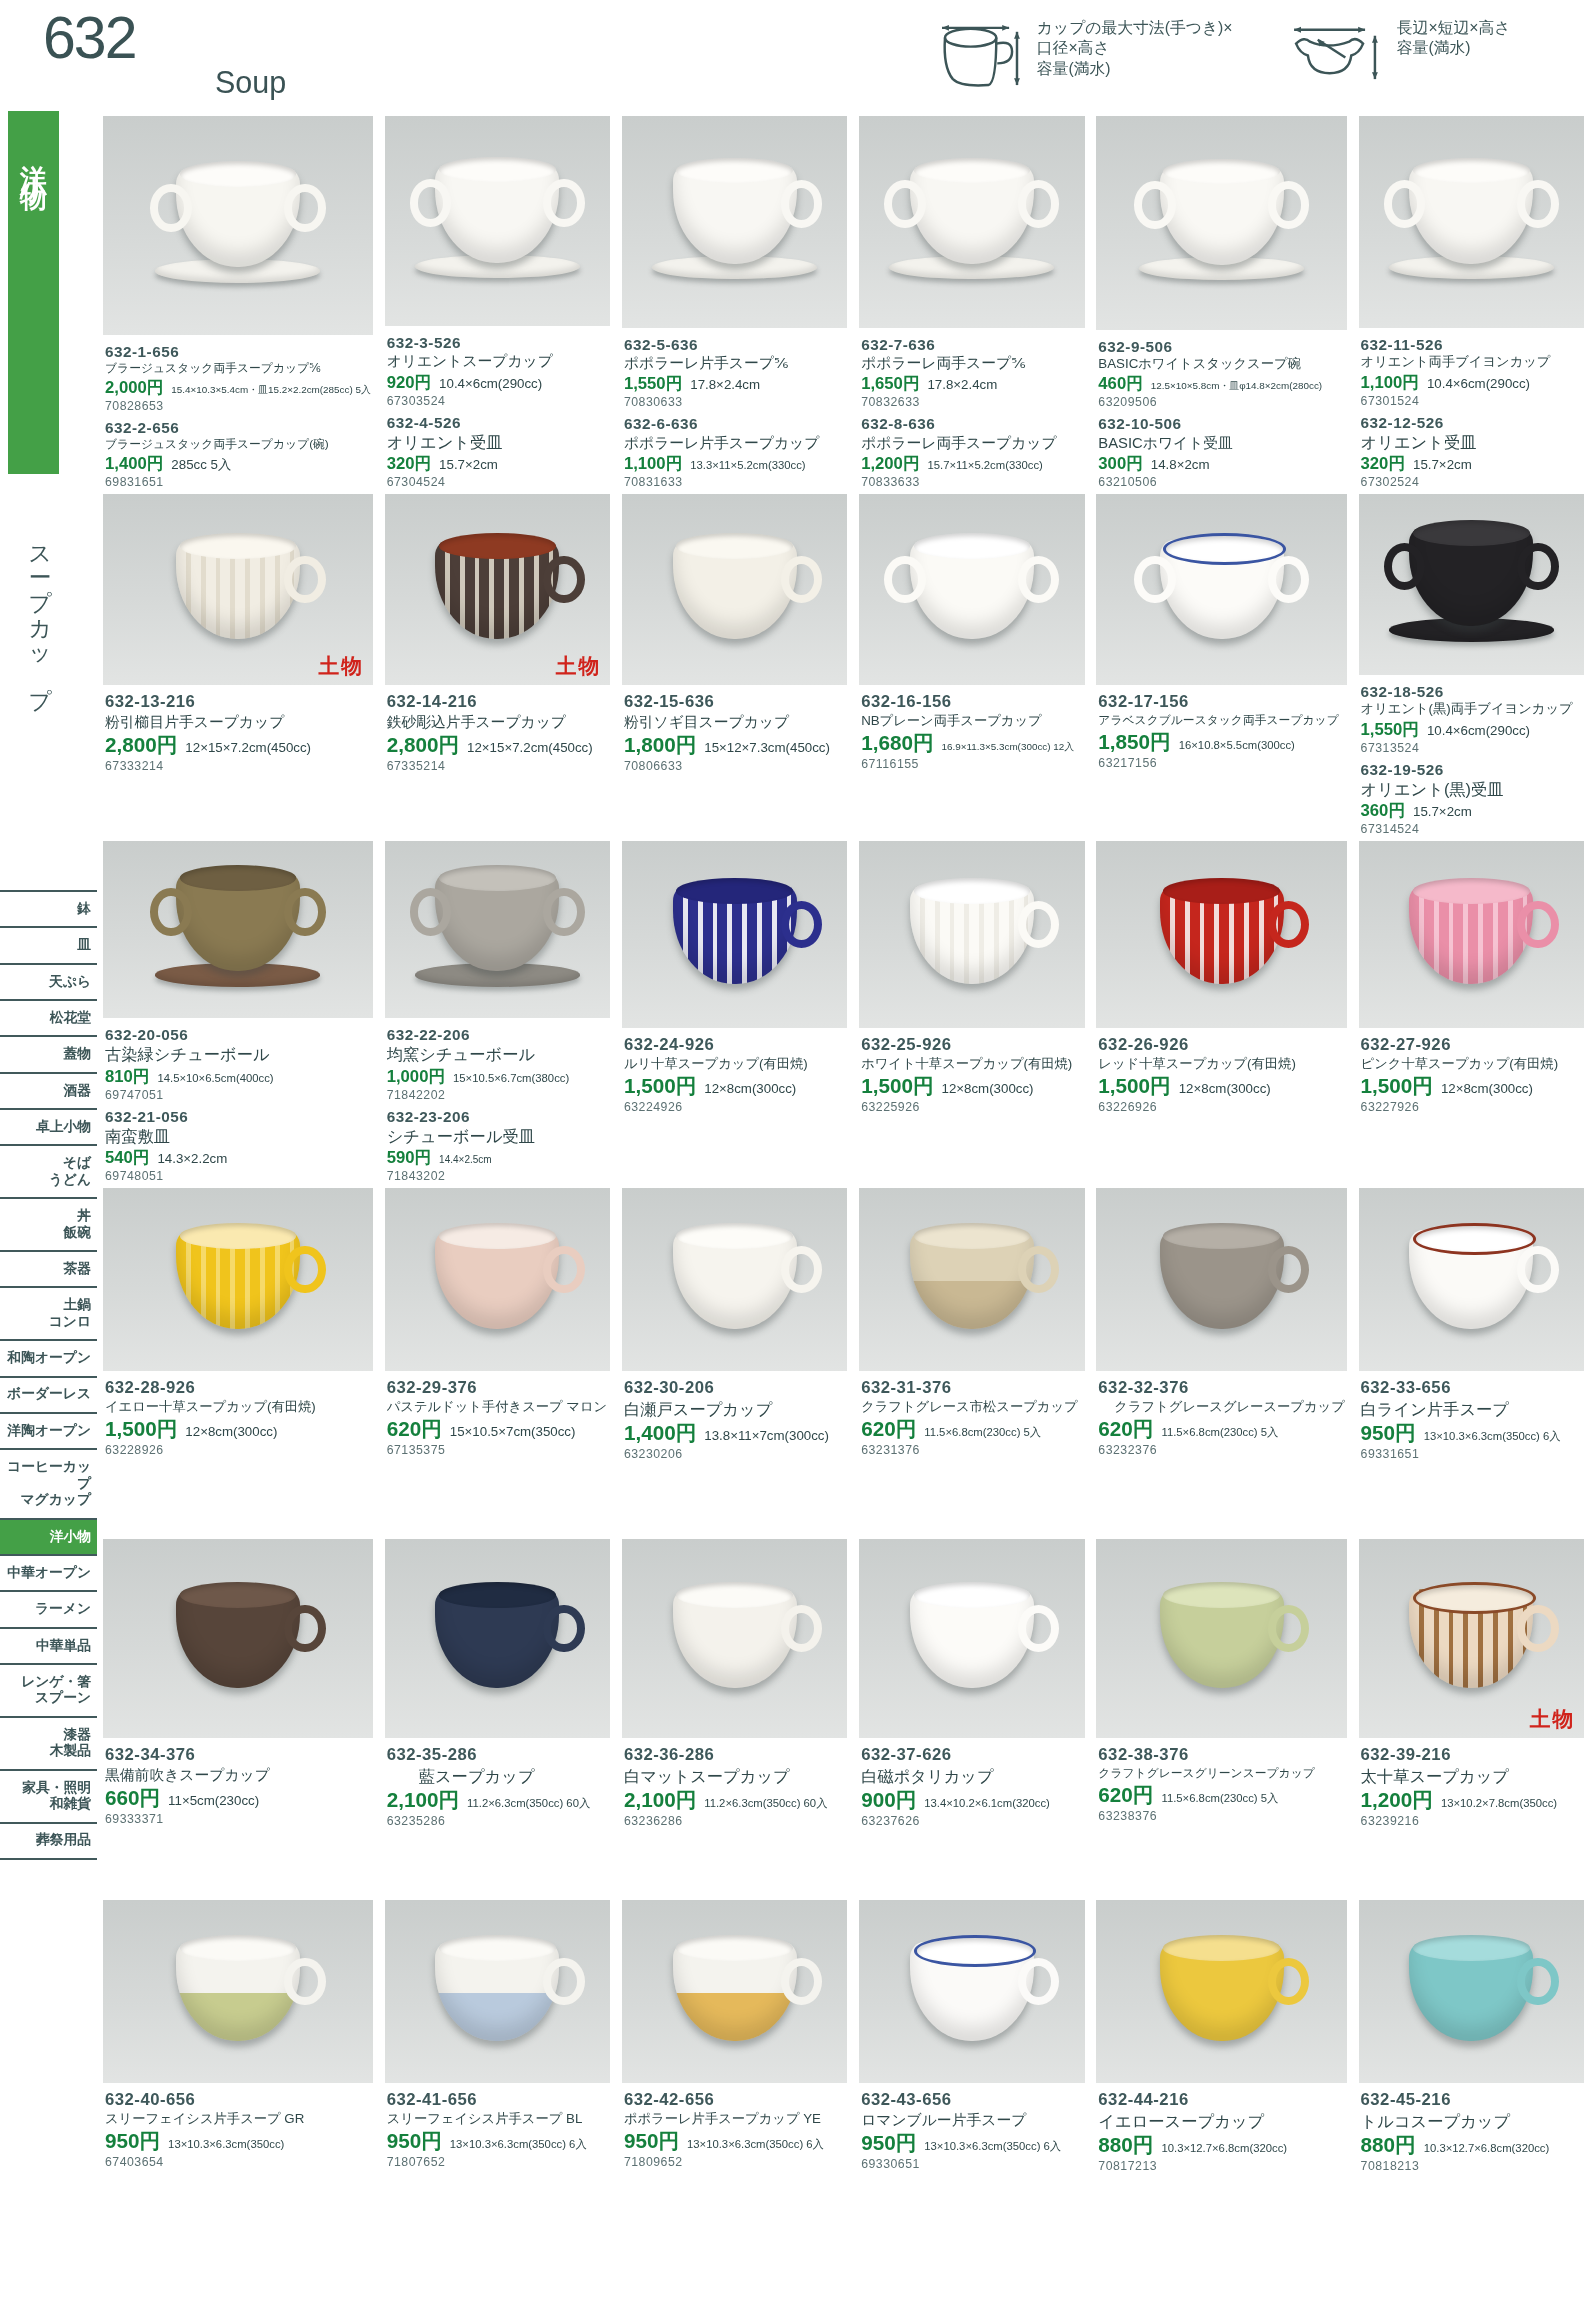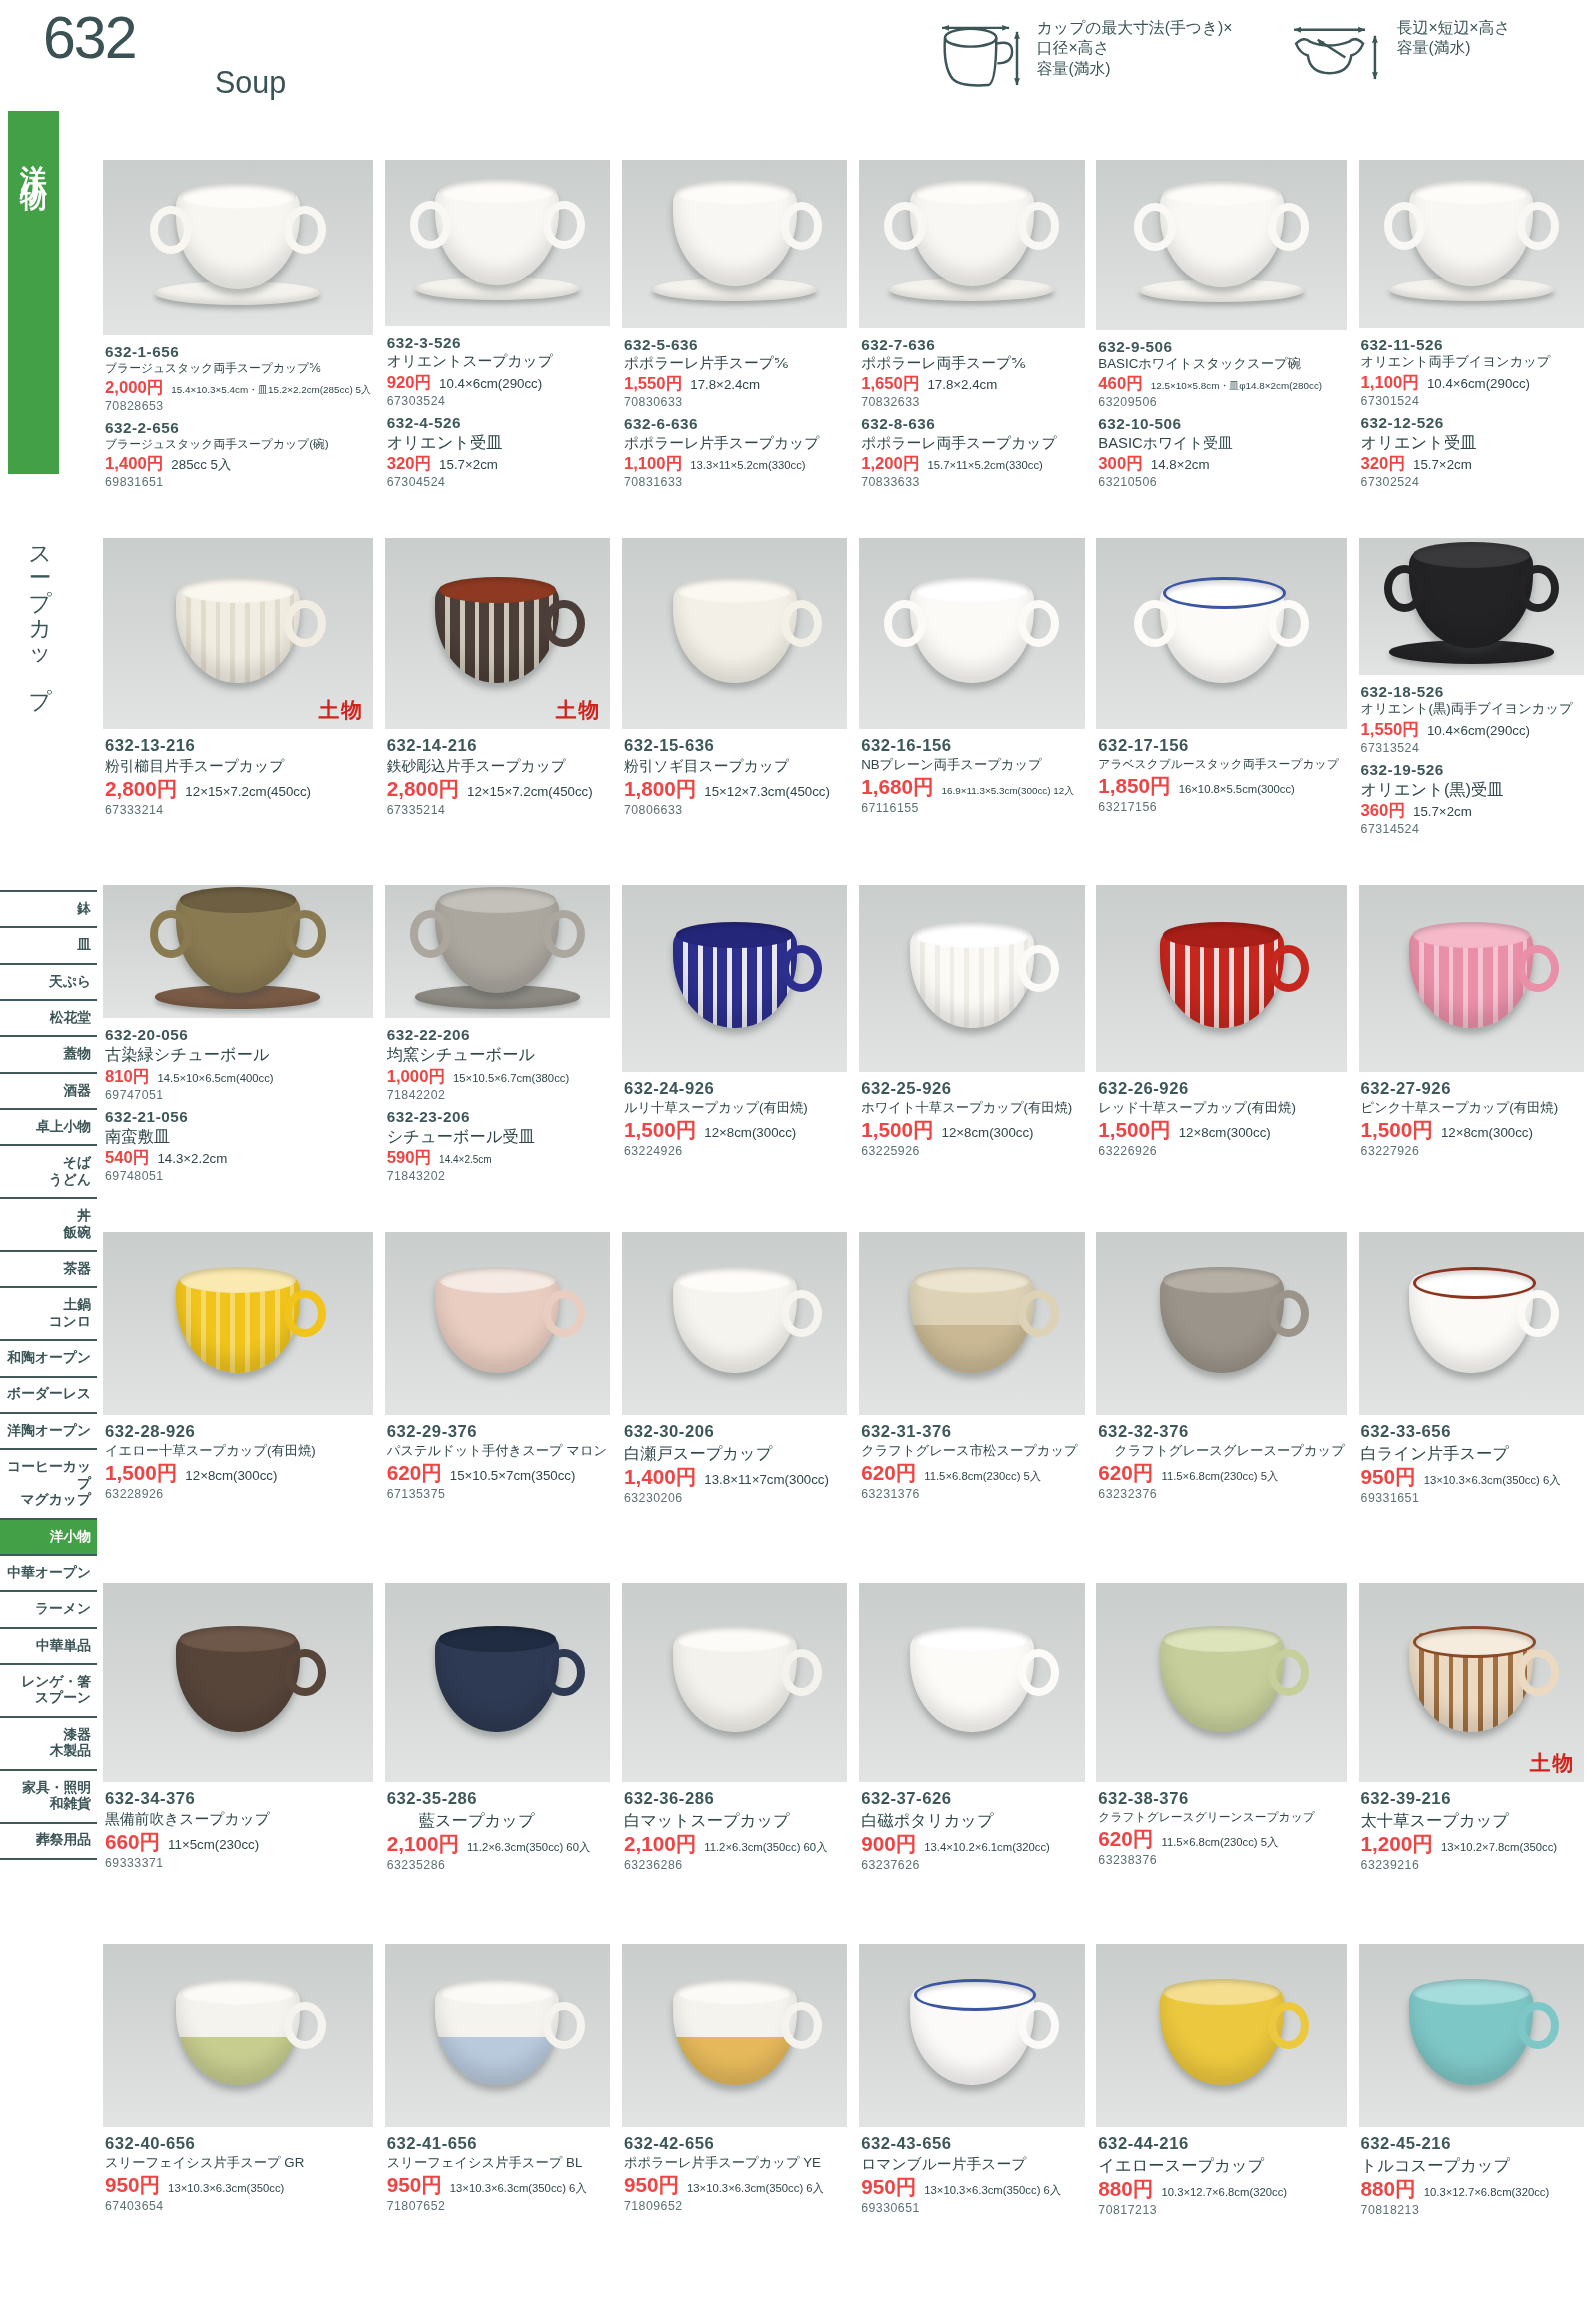--- a/index.html
+++ b/index.html
@@ -23,38 +23,38 @@
        color:#3c5557;white-space:pre-line;line-height:1.2;}
   .cat:last-child{border-bottom:2px solid #41595b;}
   .cat.active{background:#44a047;color:#ffffff;}
 
   
   #grid{position:absolute;left:103px;top:116px;width:1481px;display:grid;
         grid-template-columns:repeat(6,1fr);grid-template-rows:378px 347px 347px 351px 361px 325px;
         column-gap:11.8px;row-gap:0;}
   .cell{display:flex;flex-direction:column;}
   .photo{position:relative;background:linear-gradient(180deg,#c9cdcc 0%,#d6d9d8 55%,#e2e4e3 100%);
-         display:flex;flex-direction:column;justify-content:center;align-items:center;overflow:hidden;margin-top:44px;}
+         display:flex;flex-direction:column;justify-content:center;align-items:center;overflow:hidden;}
   .cup{position:relative;border-radius:13.8px 13.8px 61px 61px / 15.8px 15.8px 73px 73px;
        box-shadow:0 5.9px 7.9px rgba(60,70,70,.35), inset 0 -13.8px 17.7px rgba(0,0,0,.12);}
   .cuprim{position:absolute;top:-6.9px;left:3%;width:94%;height:25.6px;border-radius:50%;
           box-shadow:inset 0 3px 4.9px rgba(0,0,0,.18);}
   .hdl{position:absolute;width:25.6px;height:31.5px;border-radius:50%;top:15.8px;}
   .hdl.r{right:-25.6px;}
   .hdl.l{left:-25.6px;}
   .saucer{width:165px;height:23.6px;border-radius:50%;margin:-7.9px auto 0;
           box-shadow:0 3.9px 4.9px rgba(60,70,70,.35), inset 0 -3.9px 5.9px rgba(0,0,0,.12);}
   .note{position:absolute;right:8.9px;bottom:4.9px;color:#d0231b;font-size:20.7px;font-weight:bold;letter-spacing:2px;}
 
   .txt{padding:6.9px 2px 0 2px;}
   .entry{margin-bottom:3px;}
   .code{font-size:16.7px;font-weight:bold;color:#3e585a;letter-spacing:0.5px;line-height:1.25;}
   .pname{color:#2f4749;line-height:1.25;white-space:nowrap;overflow:hidden;}
   .priceline{display:flex;align-items:baseline;gap:7.9px;white-space:nowrap;overflow:hidden;}
-  .price{font-size:20.7px;font-weight:bold;color:#ef4444;text-align:right;}
+  .price{font-size:20.7px;font-weight:bold;color:#15803d;text-align:right;}
   .size{font-size:12.8px;color:#2f4749;}
   .jan{font-size:12.3px;color:#5c7173;letter-spacing:0.5px;line-height:1.3;}
   .dual .code{font-size:15.3px;}
   .dual .price{font-size:16.7px;}
 </style>
 </head>
 <body>
 
 <div id="page">
 

